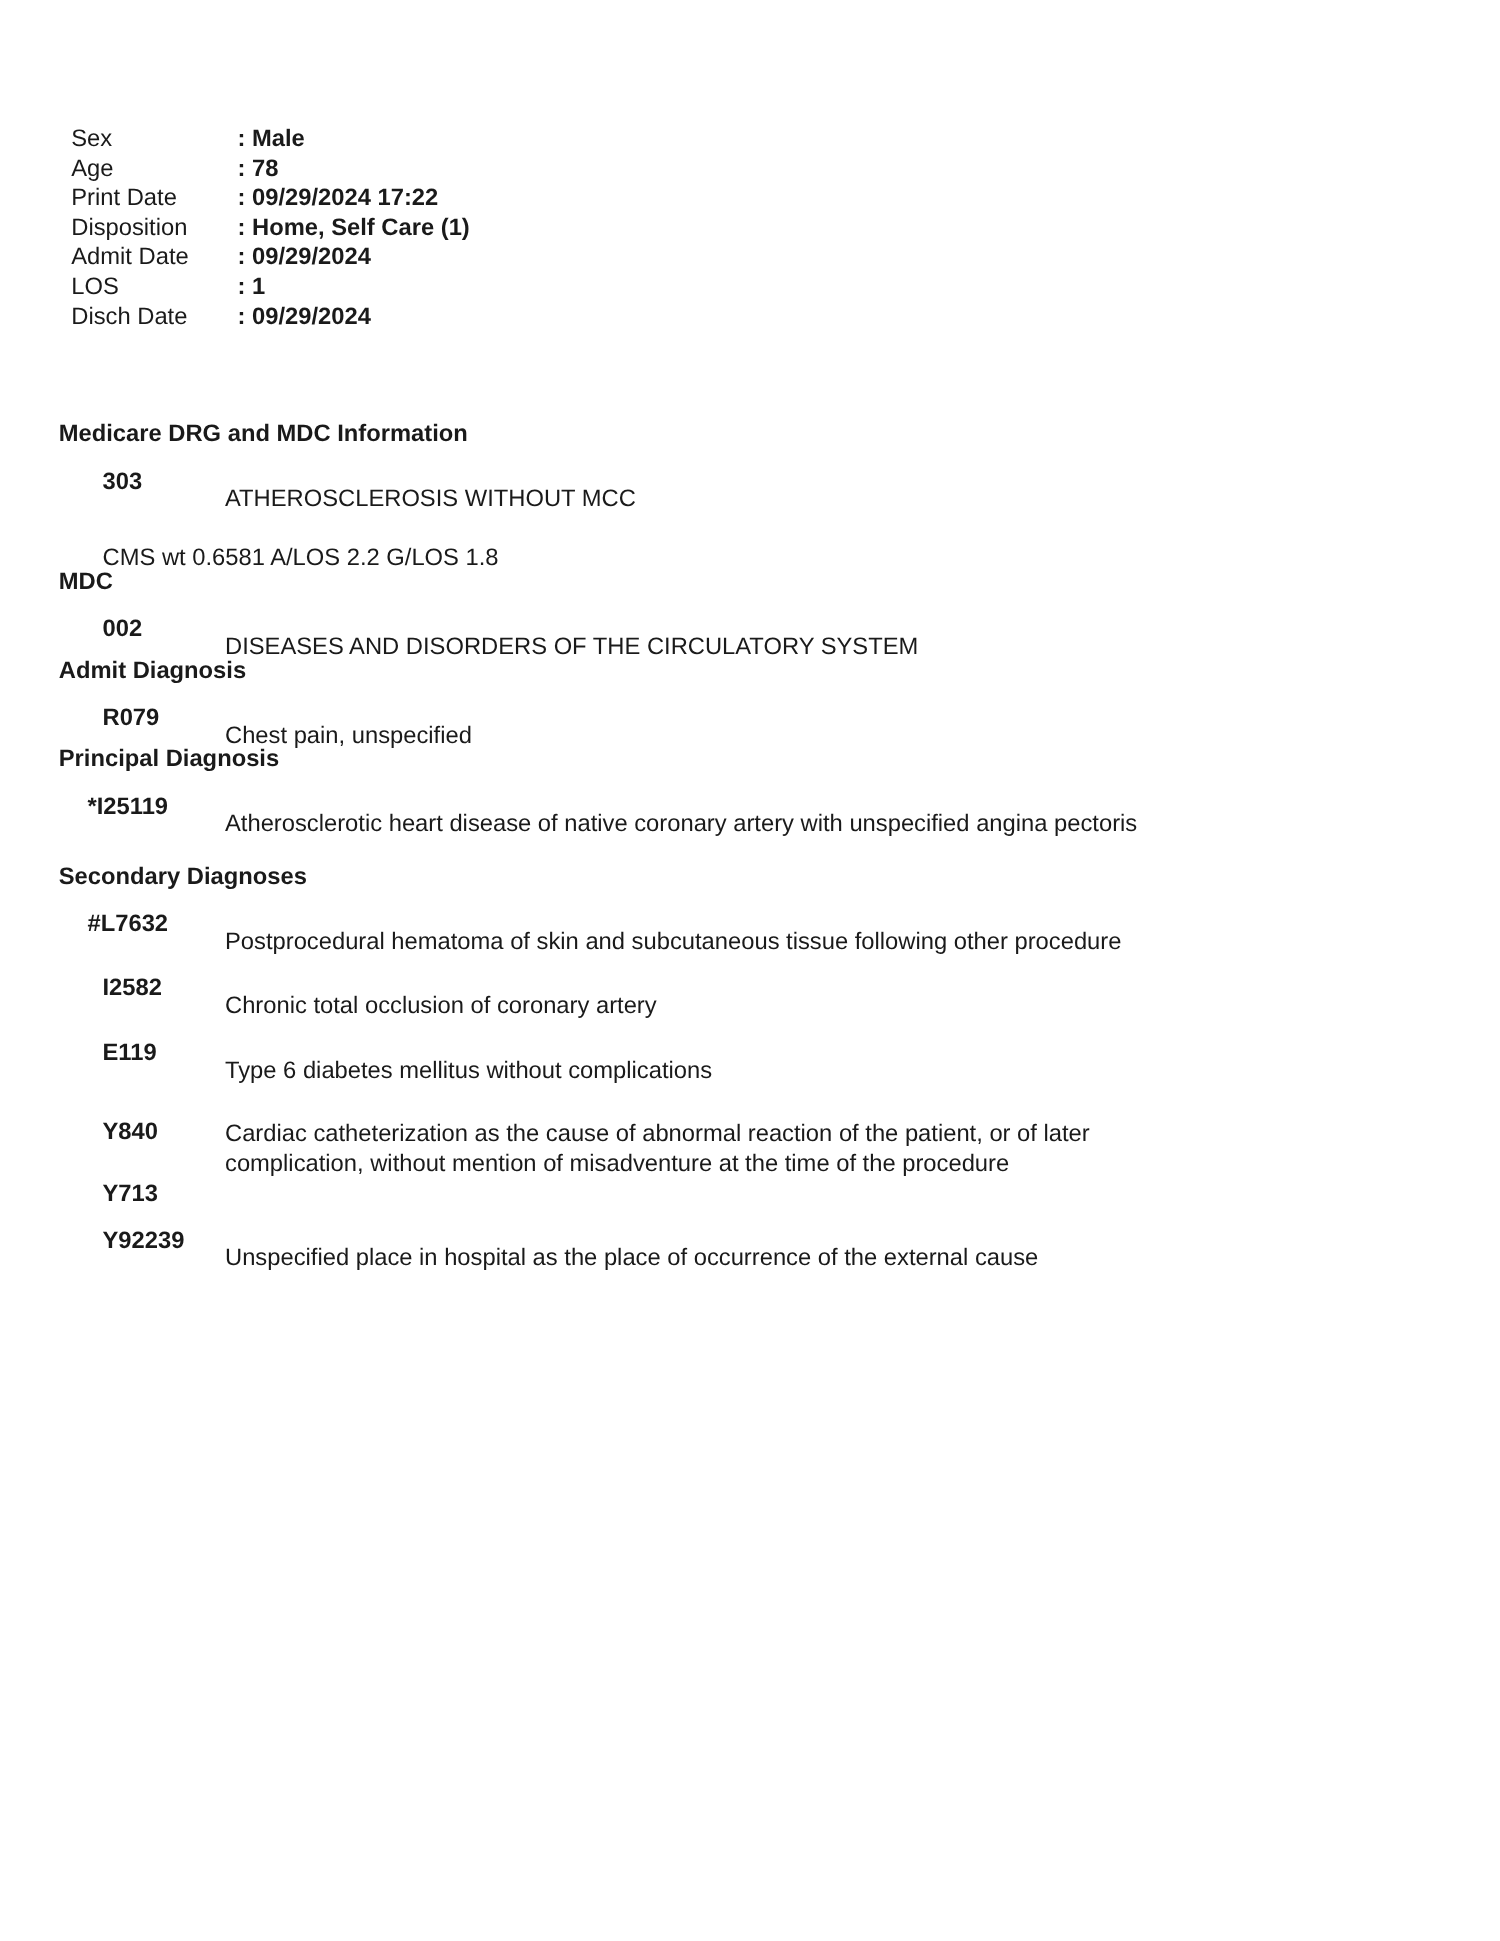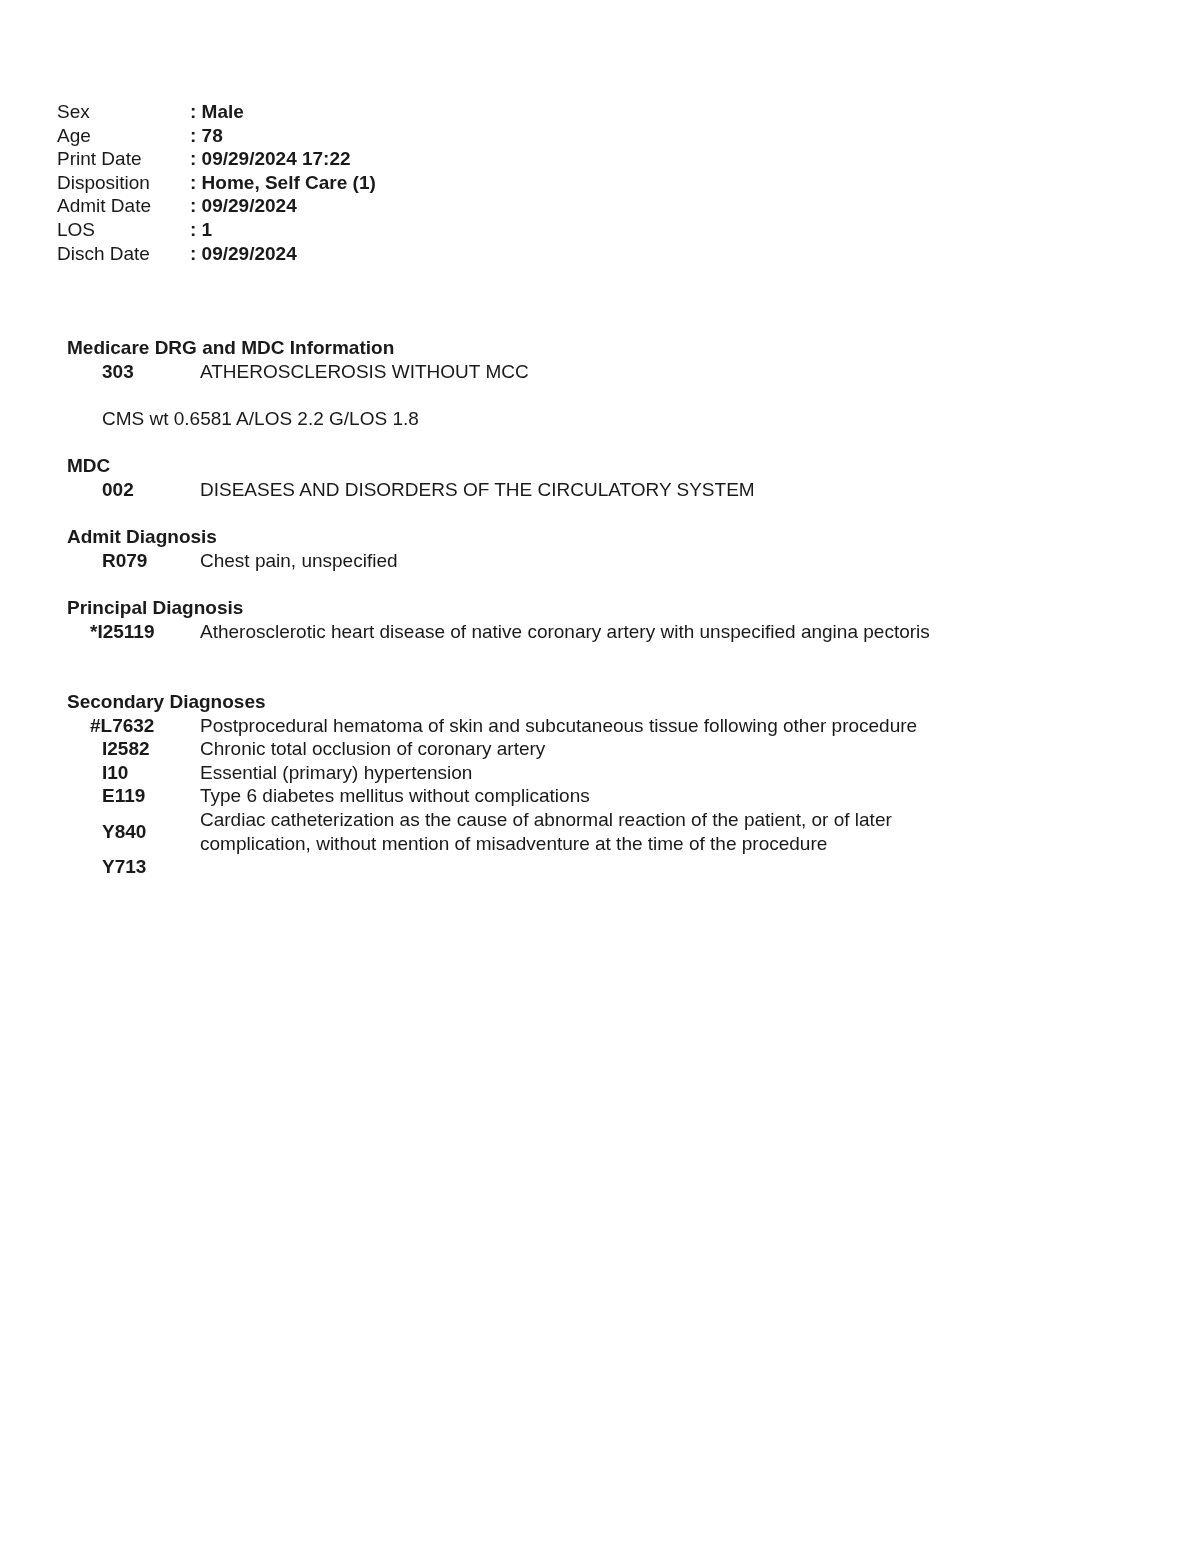--- a/index.html
+++ b/index.html
@@ -30,41 +30,42 @@
     }
     .kv-label {
       width: 133px;
     }
     .kv-value {
       white-space: pre;
       font-weight: bold;
     }
     .section {
       position: absolute;
-      left: 67px;
+      left: 47px;
       width: 1000px;
     }
     .section-title {
       font-weight: bold;
       height: 23.6px;
     }
     .code-row {
       display: flex;
       align-items: center;
     }
     .code {
       width: 133px;
       box-sizing: border-box;
       font-weight: bold;
       white-space: pre;
     }
     .code.indent { padding-left: 35px; }
     .code.indent-star { padding-left: 23px; }
     .desc {
       width: 770px;
+      margin-top: 28px;
     }
     .cms-line {
       padding-left: 35px;
       margin-top: 23.6px;
     }
   </style>
 </head>
 <body>
 
 <div class="page">
@@ -135,27 +136,27 @@
   <div class="section-title">Secondary Diagnoses</div>
   <div class="code-row">
     <span class="code indent-star">#L7632</span>
     <span class="desc">Postprocedural hematoma of skin and subcutaneous tissue following other procedure</span>
   </div>
   <div class="code-row">
     <span class="code indent">I2582</span>
     <span class="desc">Chronic total occlusion of coronary artery</span>
   </div>
   <div class="code-row">
-    <span class="code indent">I10</span>
-    <span class="desc">Essential (primary) hypertension</span>
-  </div>
-  <div class="code-row">
     <span class="code indent">E119</span>
     <span class="desc">Type 6 diabetes mellitus without complications</span>
   </div>
   <div class="code-row">
     <span class="code indent">Y840</span>
     <span class="desc">Cardiac catheterization as the cause of abnormal reaction of the patient, or of later complication, without mention of misadventure at the time of the procedure</span>
   </div>
   <div class="code-row">
     <span class="code indent">Y713</span>
   </div>
+  <div class="code-row">
+    <span class="code indent">Y92239</span>
+    <span class="desc">Unspecified place in hospital as the place of occurrence of the external cause</span>
+  </div>
 </div>
 
 </body></html>

